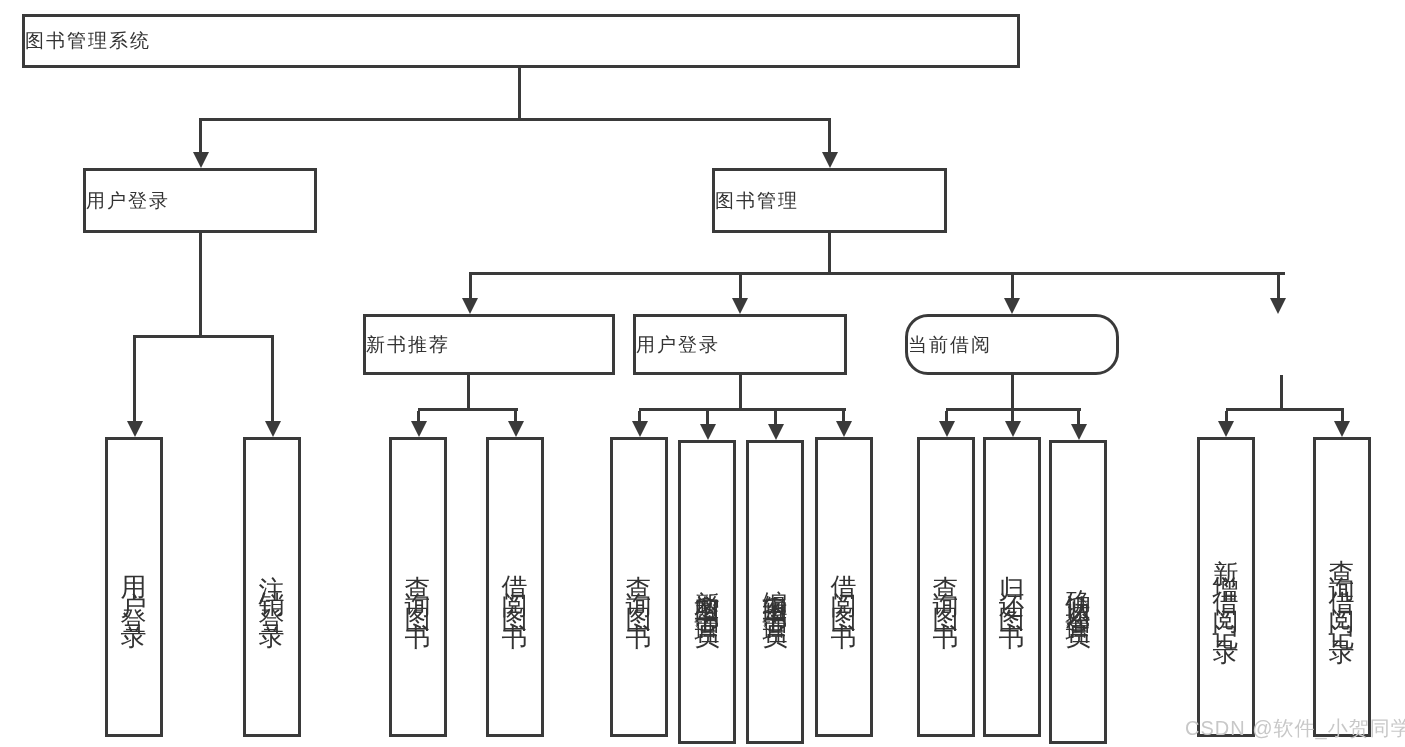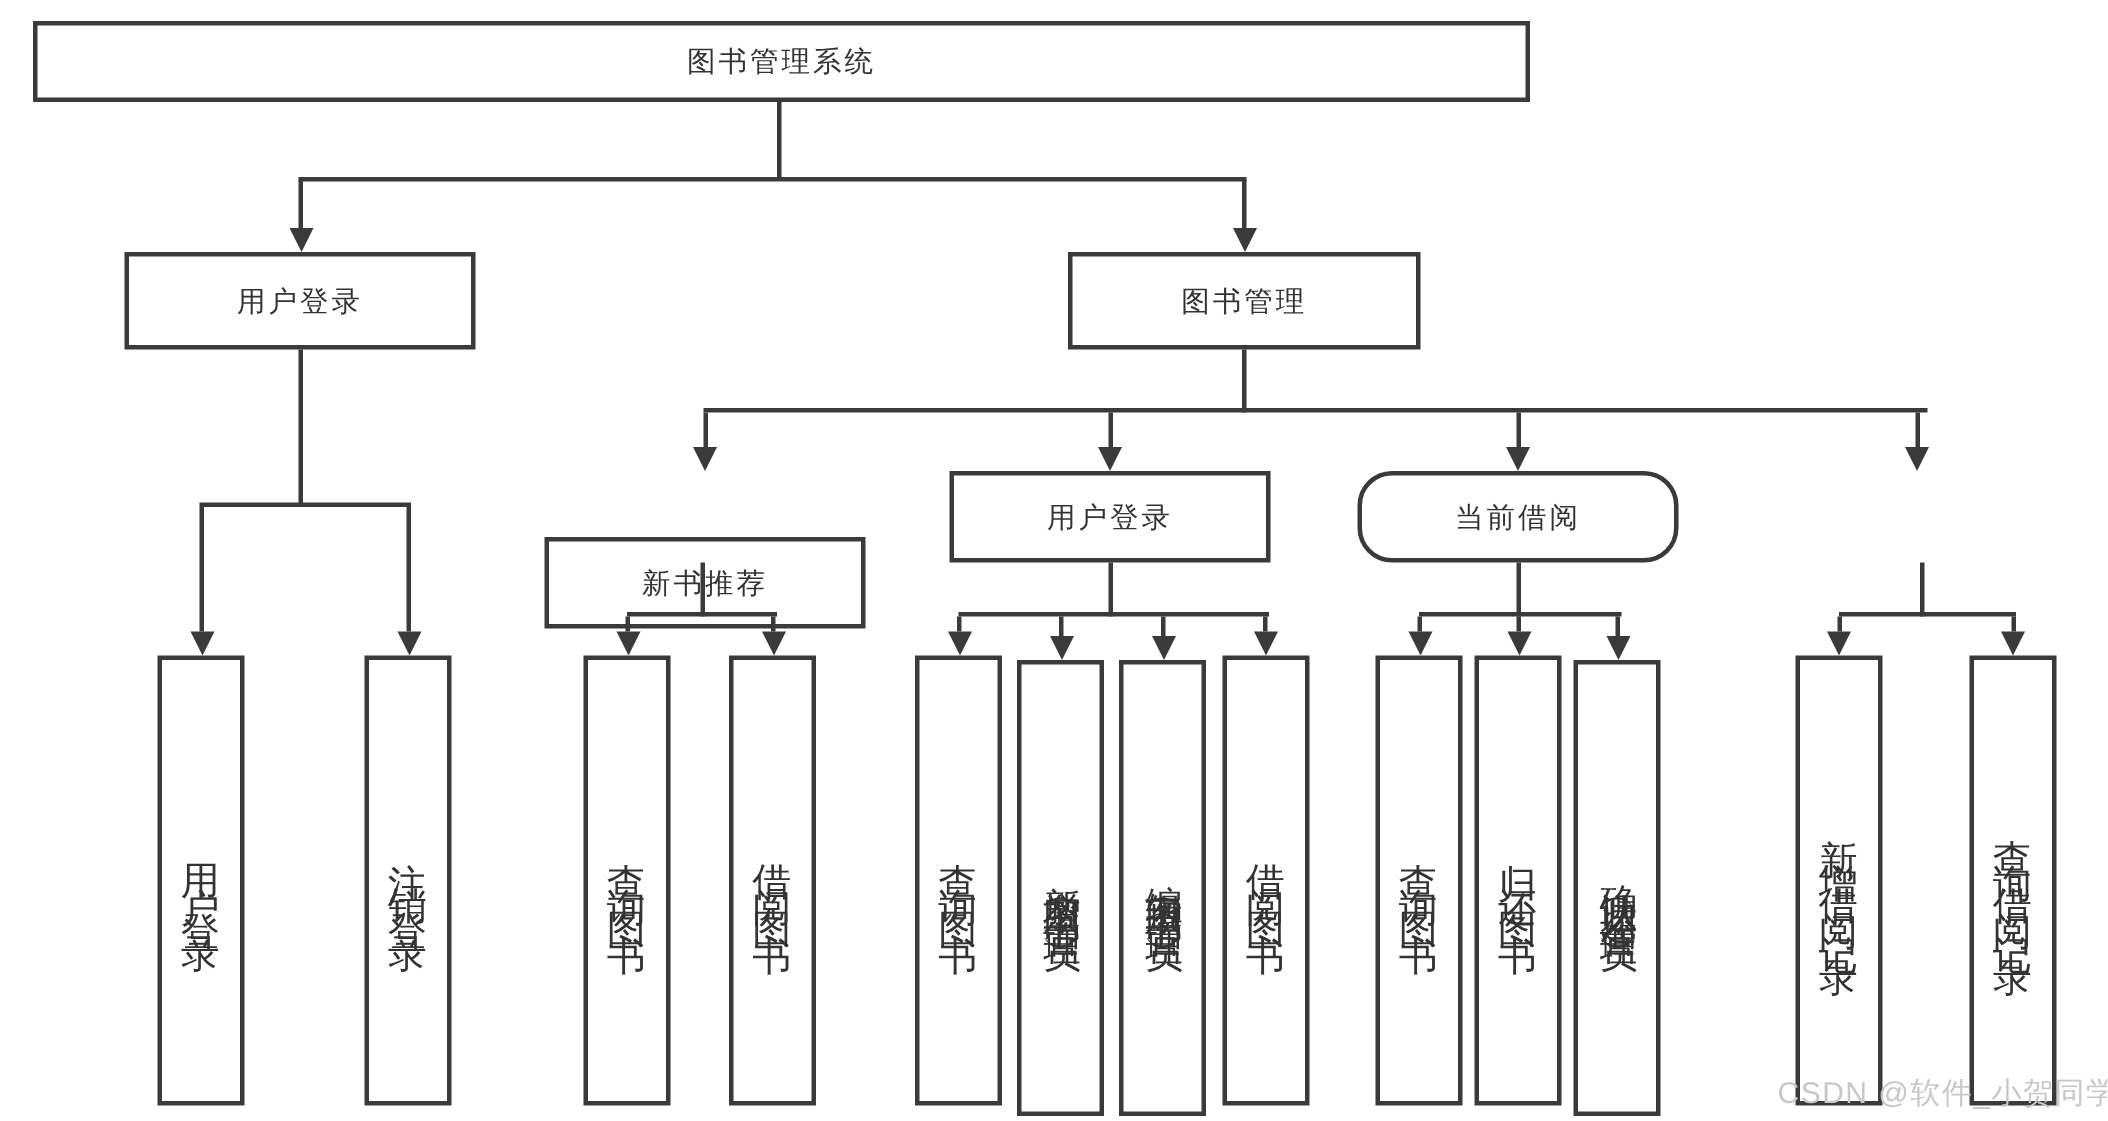--- a/index.html
+++ b/index.html
@@ -11,21 +11,20 @@
     font-family: "Liberation Sans", sans-serif;
     overflow: hidden;
   }
   .box {
     position: absolute;
     box-sizing: border-box;
     border: 3px solid #3a3a3a;
     background: #ffffff;
     display: flex;
     align-items: center;
-    justify-content: center;
     font-size: 19px;
     letter-spacing: 2px;
     color: #333333;
   }
   .leaf {
     position: absolute;
     box-sizing: border-box;
     border: 3px solid #3a3a3a;
     background: #ffffff;
     width: 58px;
@@ -71,21 +70,21 @@
   </div>
 
   <div class="box" style="left:83px; top:168px; width:234px; height:65px;">
     <span>用户登录</span>
   </div>
 
   <div class="box" style="left:712px; top:168px; width:235px; height:65px;">
     <span>图书管理</span>
   </div>
 
-  <div class="box" style="left:363px; top:314px; width:214px; height:61px;margin-top:44px;">
+  <div class="box" style="left:363px; top:314px; width:252px; height:61px;">
     <span>新书推荐</span>
   </div>
 
   <div class="box" style="left:633px; top:314px; width:214px; height:61px;">
     <span>用户登录</span>
   </div>
 
   <div class="box" style="left:905px; top:314px; width:214px; height:61px;border-radius:23px;">
     <span>当前借阅</span>
   </div>

